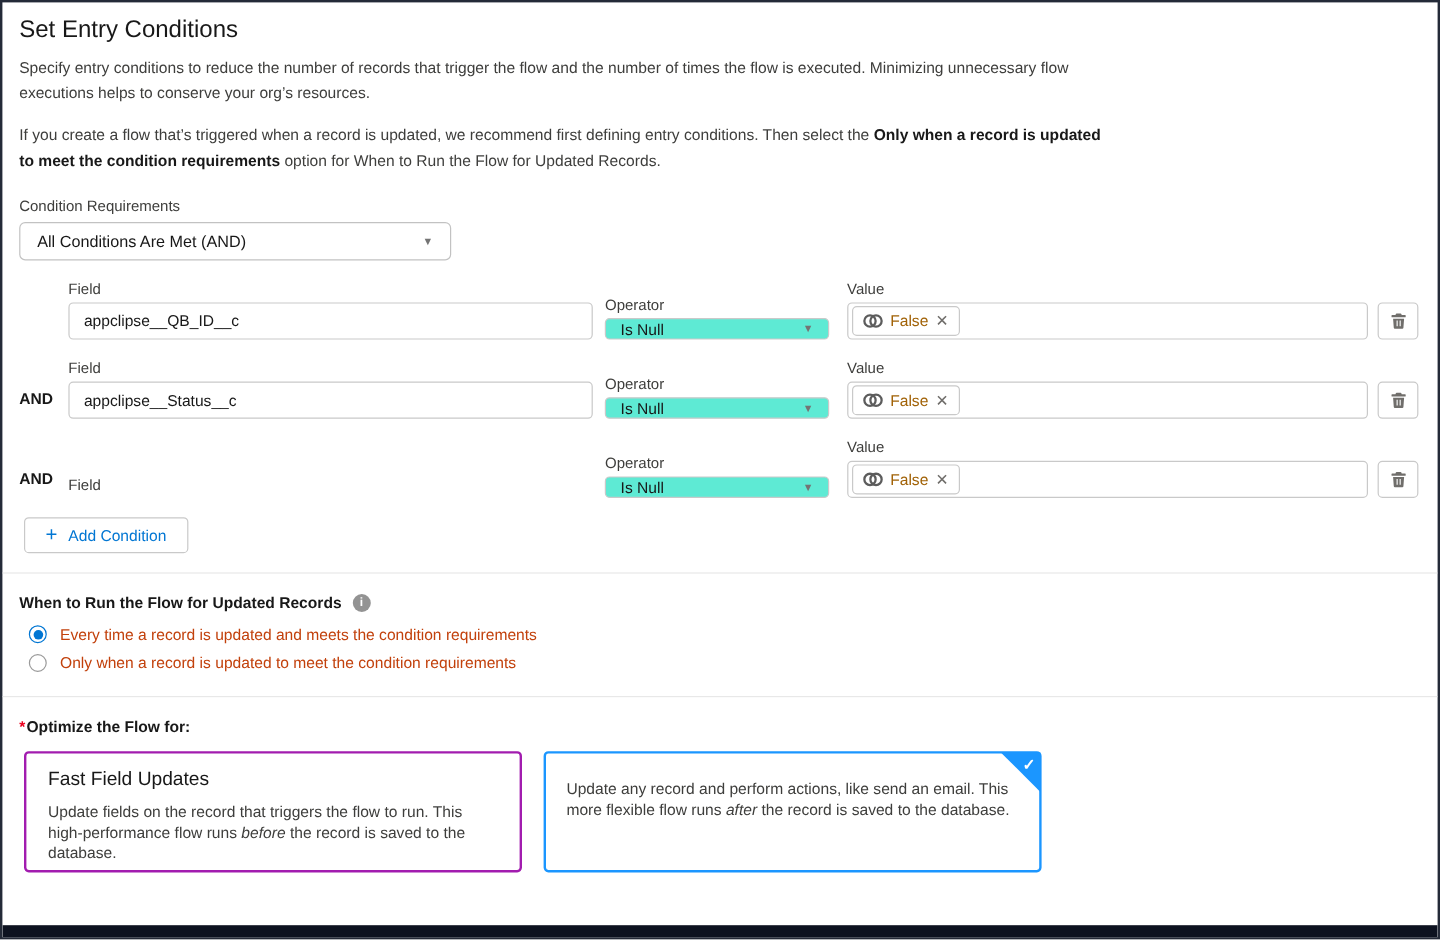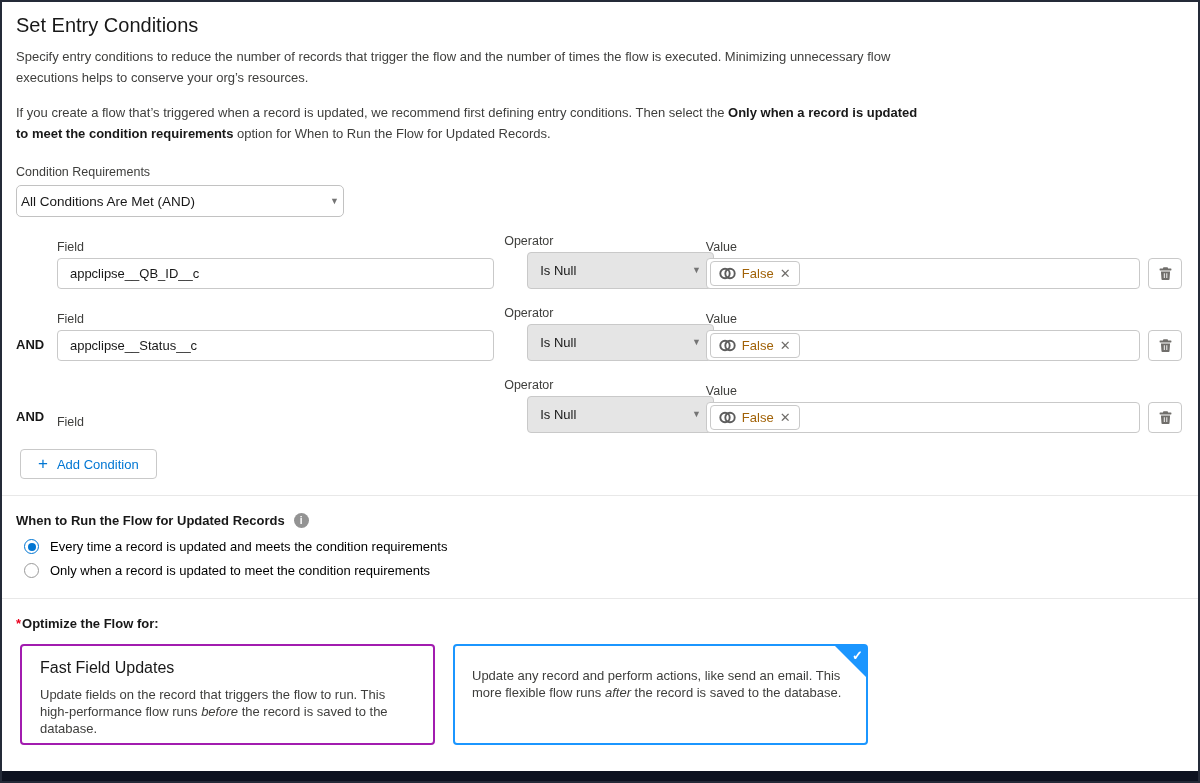--- a/index.html
+++ b/index.html
@@ -10,39 +10,39 @@
     font-family:"Liberation Sans", sans-serif; color:#3e3e3c;
   }
   .content { padding:10px 16px 0 14px; }
   .page-title { font-size:20px; font-weight:400; color:#181818; margin:2px 0 0; }
   .intro { width:910px; font-size:13px; line-height:21px; color:#3e3e3c; margin:9px 0 0; }
   .intro.second { margin-top:14px; }
   .intro b { color:#181818; }
   .field-label { font-size:12.5px; color:#3e3e3c; }
   .cr-label { margin-top:21px; }
   .dropdown {
-    margin-top:6px; width:328px; height:32px; border:1px solid #c2c2c2; border-radius:5px;
+    margin-top:6px; width:360px; height:32px; border:1px solid #c2c2c2; border-radius:5px;
     background:#fff; display:flex; align-items:center; justify-content:space-between;
-    padding:0 4px; font-size:13.5px; color:#181818; cursor:pointer;
+    padding:0 14px; font-size:13.5px; color:#181818; cursor:pointer;
   }
   .chevron { color:#747474; font-size:9px; line-height:1; }
   .cond-row { display:flex; align-items:flex-end; margin-top:17px; }
   .and-col { width:41px; font-size:13px; font-weight:bold; color:#181818; padding-bottom:9px; }
   .col .input-label { margin-bottom:4px; }
   .field-col { width:438px; }
   .op-col { width:187px; margin-left:10px; }
   .val-col { width:435px; margin-left:15px; }
   .text-input {
     width:100%; height:31px; border:1px solid #c9c9c9; border-radius:4px;
     padding:0 12px; font-size:13px; color:#181818; font-family:inherit; background:#fff; outline:none;
   }
   .select-box {
-    width:100%; height:37px; border:1px solid #c9c9c9; border-radius:4px; background:#e5e5e5;
+    width:100%; height:18px; border:1px solid #c9c9c9; border-radius:4px; background:#5eead4;
     display:flex; align-items:center; justify-content:space-between; padding:0 12px;
-    font-size:13px; color:#181818; cursor:pointer;margin-left:23px;
+    font-size:13px; color:#181818; cursor:pointer;
   }
   .value-box {
     width:100%; height:31px; border:1px solid #c9c9c9; border-radius:4px; background:#fff;
     display:flex; align-items:center; padding:0 3px; cursor:text;
   }
   .pill {
     display:inline-flex; align-items:center; gap:6px; height:25px;
     border:1px solid #c9c9c9; border-radius:4px; padding:0 8px; background:#fff;
   }
   .pill-label { color:#a16207; font-size:13px; }
@@ -61,21 +61,21 @@
   .section-heading {
     margin-top:17px; font-size:13px; font-weight:bold; color:#181818;
     display:flex; align-items:center; gap:9px;
   }
   .info-icon {
     width:15px; height:15px; border-radius:50%; background:#939393; color:#fff;
     font-size:10px; font-weight:bold; font-style:normal;
     display:inline-flex; align-items:center; justify-content:center; cursor:pointer;
   }
   .radio-group { margin-top:11px; }
-  .radio-row { display:flex; align-items:center; gap:11px; margin:0 0 9px 8px; font-size:13px; color:#000000; cursor:pointer; }
+  .radio-row { display:flex; align-items:center; gap:11px; margin:0 0 9px 8px; font-size:13px; color:#c2410c; cursor:pointer; }
   .radio { width:15px; height:15px; border-radius:50%; border:1px solid #9a9a9a; background:#fff; flex:0 0 auto; position:relative; }
   .radio.checked { border-color:#0176d3; }
   .radio.checked::after { content:""; position:absolute; inset:2.5px; border-radius:50%; background:#0176d3; }
   .divider2 { margin-top:20px; }
   .optimize-heading { margin-top:17px; font-size:13px; font-weight:bold; color:#181818; }
   .req { color:#ea001e; margin-right:1px; }
   .cards { display:flex; gap:18px; margin:13px 0 0 4px; }
   .card {
     width:415px; height:101px; border:2px solid #a21caf; border-radius:4px; background:#fff;
     padding:13px 18px; position:relative; cursor:pointer;

